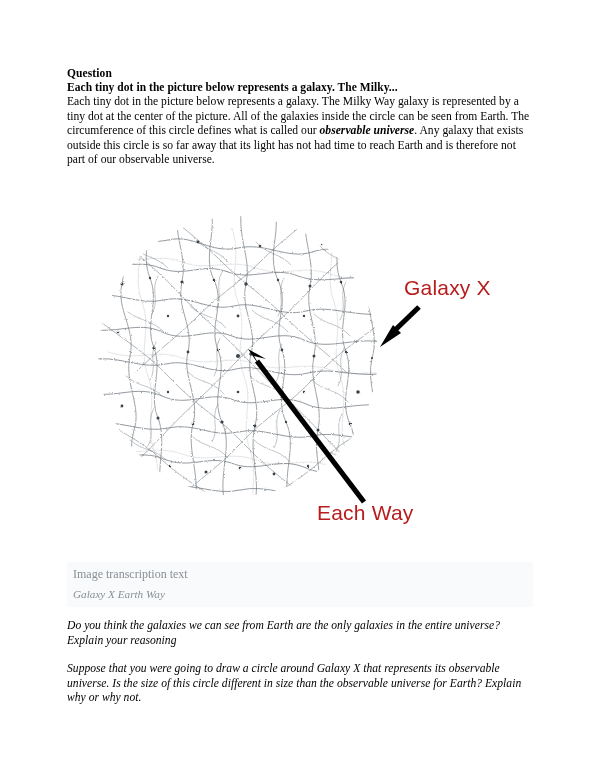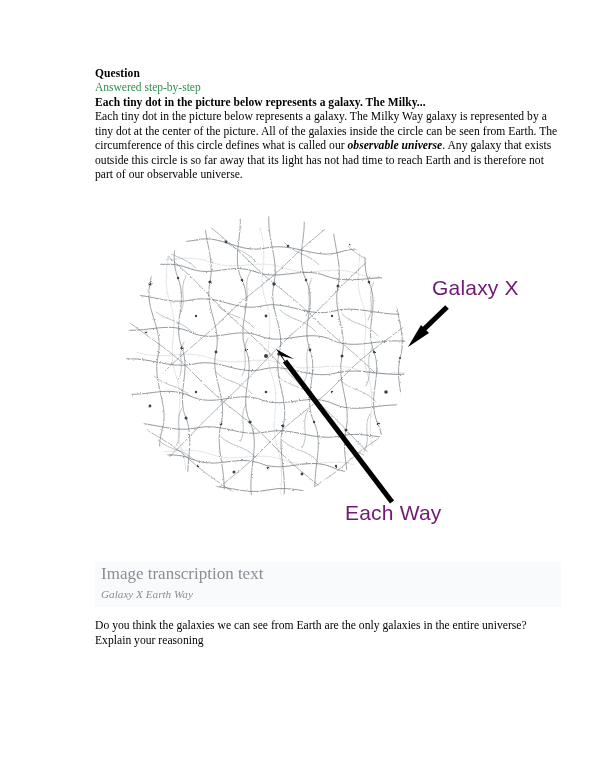--- a/index.html
+++ b/index.html
@@ -15,21 +15,20 @@
     color: #000000;
     overflow: hidden;
   }
 
   .page {
     position: absolute;
     left: 0; top: 0;
     width: 548px;
     height: 780px;
     background: #ffffff;
-    margin-left: 28px;
   }
 
   
   .text-col {
     position: absolute;
     left: 67px;
     top: 66px;
     width: 468px;
   }
 
@@ -77,21 +76,21 @@
     overflow: hidden;
     background: #ffffff;
   }
   .web-circle svg { display: block; }
 
   .label {
     position: absolute;
     font-family: "Liberation Sans", "DejaVu Sans", sans-serif;
     font-size: 21px;
     font-weight: 400;
-    color: #701a75;
+    color: #b91c1c;
     letter-spacing: 0.2px;
     white-space: nowrap;
   }
   .label-galaxy-x { left: 337px; top: 80px; }
   .label-milky-way { left: 250px; top: 305px; }
 
   .arrows {
     position: absolute;
     left: 0; top: 0;
     width: 468px; height: 346px;
@@ -104,56 +103,56 @@
     left: 67px;
     top: 562px;
     width: 466px;
     height: 45px;
     background: #f8fafc;
   }
   .transcription-title {
     position: absolute;
     left: 6px;
     top: 5px;
-    font-size: 17px;
+    font-size: 12px;
     color: #8a8f94;
     line-height: 14px;
   }
   .transcription-body {
     position: absolute;
     left: 6px;
     top: 25px;
     font-size: 11.2px;
     font-style: italic;
     color: #8a8f94;
     line-height: 14px;
   }
 
   
   .followups {
     position: absolute;
     left: 67px;
     top: 619px;
     width: 470px;
+    font-style: italic;
   }
   .followup {
     font-size: 11.6px;
     line-height: 14.6px;
     margin-bottom: 14px;
     letter-spacing: 0.02px;
   }
 </style>
 </head>
 <body>
 
 <div class="page">
 
   <div class="text-col">
     <div class="q-heading">Question</div>
-    <div class="q-status">Answered step-by-step</div>
     <div class="q-title">Each tiny dot in the picture below represents a galaxy. The Milky...</div>
     <div class="q-body"><span>Each tiny dot in the picture below represents a galaxy. The Milky Way galaxy is represented by a tiny dot at the center of the picture. All of the galaxies inside the circle can be seen from Earth. The circumference of this circle defines what is called our </span><em>observable universe</em><span>. Any galaxy that exists outside this circle is so far away that its light has not had time to reach Earth and is therefore not part of our observable universe.</span></div>
   </div>
 
   <div class="figure">
 
     <div class="web-circle">
       <svg width="280" height="280" viewBox="0 0 280 280" aria-hidden="true">
         <defs>
           <clipPath id="circClip">
@@ -314,15 +313,16 @@
     <div class="label label-milky-way">Each Way</div>
   </div>
 
   <div class="transcription">
     <div class="transcription-title">Image transcription text</div>
     <div class="transcription-body">Galaxy X Earth Way</div>
   </div>
 
   <div class="followups">
     <div class="followup">Do you think the galaxies we can see from Earth are the only galaxies in the entire universe? Explain your reasoning</div>
+    <div class="followup">Suppose that you were going to draw a circle around Galaxy X that represents its observable universe. Is the size of this circle different in size than the observable universe for Earth? Explain why or why not.</div>
   </div>
 
 </div>
 
 </body></html>

